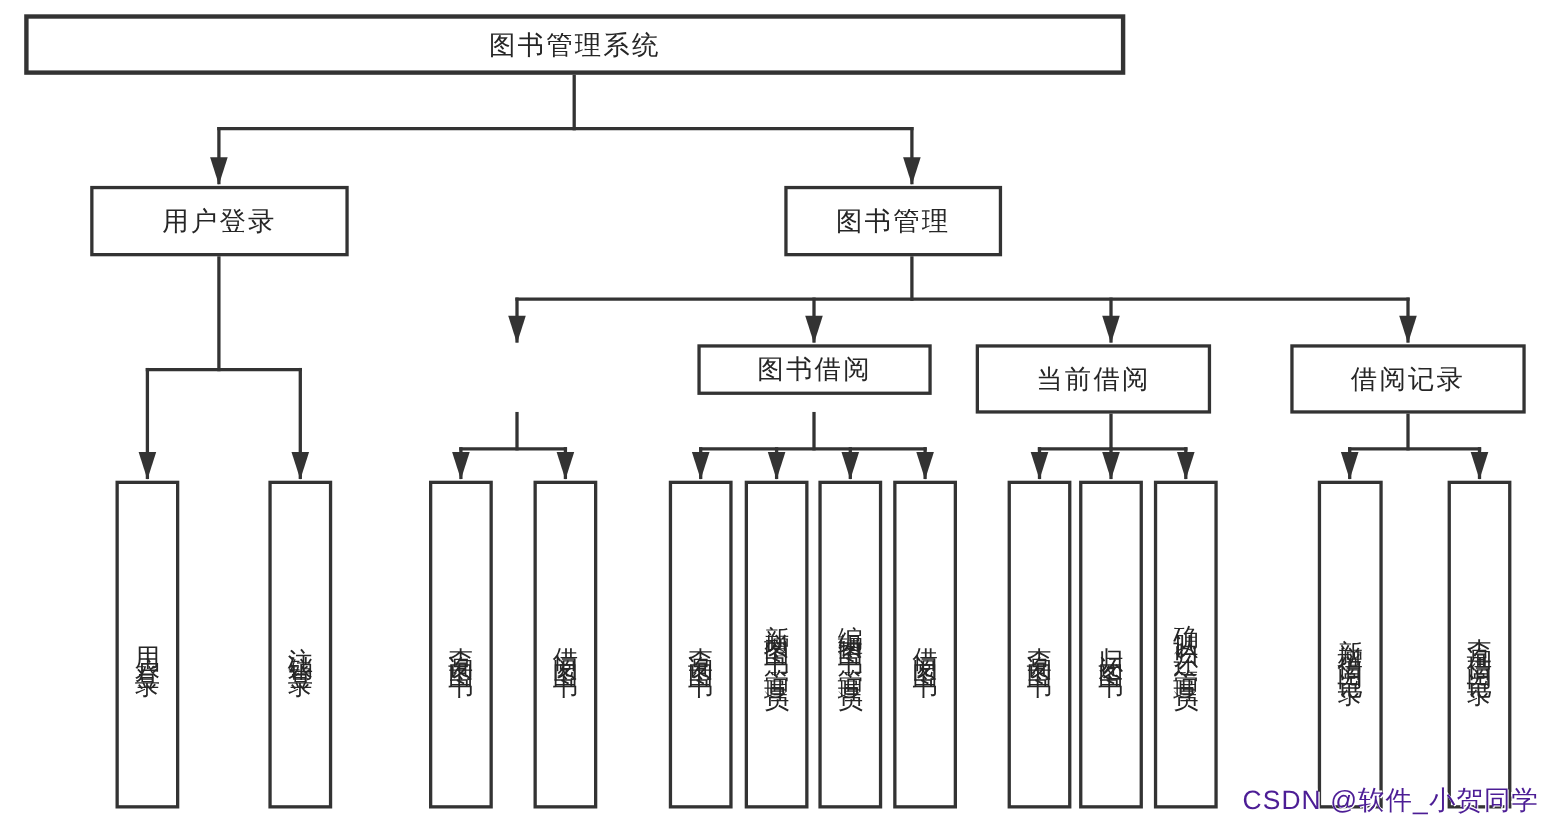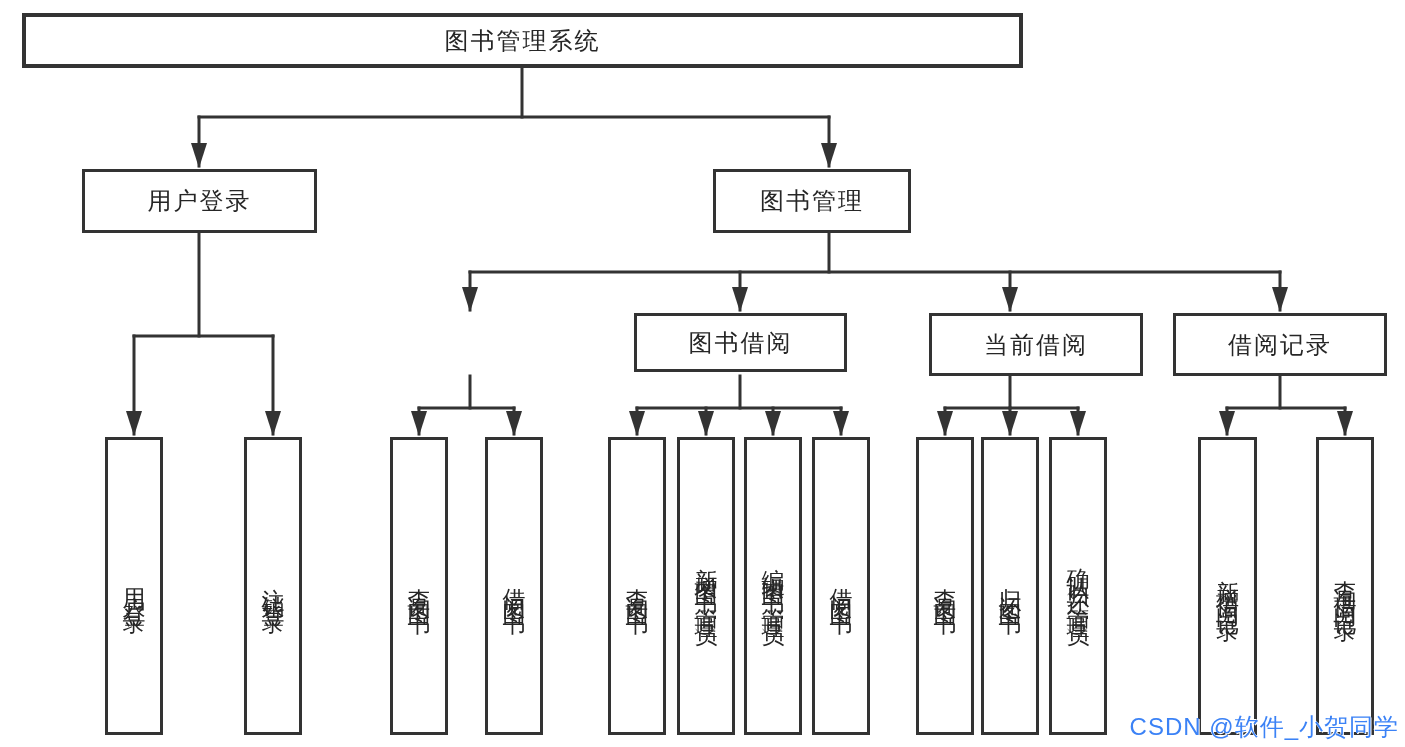--- a/index.html
+++ b/index.html
@@ -13,21 +13,21 @@
     border:3px solid #333333;display:flex;align-items:center;justify-content:center;
     text-align:center;color:#262626;
   }
   .root-box{border-width:4px;font-size:24px;letter-spacing:2px;}
   .h-box{font-size:24px;letter-spacing:2px;}
   .v-box{
     writing-mode:vertical-rl;text-orientation:mixed;
     font-size:23px;letter-spacing:8px;line-height:1;
   }
   .watermark{
-    position:absolute;right:6px;bottom:4px;font-size:24px;color:#3b82f6;
+    position:absolute;right:6px;bottom:4px;font-size:24px;color:#4c1d95;
     text-shadow:1px 1px 0 #ffffff,-1px -1px 0 #ffffff;letter-spacing:1px;
     white-space:nowrap;
   }
   .line{stroke:#333333;stroke-width:3;stroke-linecap:square;}
   .arrow{fill:#333333;}
 </style>
 </head>
 <body>
 
 <div id="canvas">
@@ -98,24 +98,24 @@
     <span>图书管理系统</span>
   </div>
 
   <div class="box h-box" style="left:82px;top:169px;width:235px;height:64px;">
     <span>用户登录</span>
   </div>
   <div class="box h-box" style="left:713px;top:169px;width:198px;height:64px;">
     <span>图书管理</span>
   </div>
 
-  <div class="box h-box" style="left:634px;top:313px;width:213px;height:59px;">
+  <div class="box h-box" style="left:634px;top:313px;width:213px;height:46px;">
     <span>图书借阅</span>
   </div>
-  <div class="box h-box" style="left:929px;top:313px;width:214px;height:63px;">
+  <div class="box h-box" style="left:887px;top:313px;width:214px;height:63px;">
     <span>当前借阅</span>
   </div>
   <div class="box h-box" style="left:1173px;top:313px;width:214px;height:63px;">
     <span>借阅记录</span>
   </div>
 
   <div class="box v-box" style="left:105px;top:437px;width:58px;height:298px;">
     <span>用户登录</span>
   </div>
   <div class="box v-box" style="left:244px;top:437px;width:58px;height:298px;">

